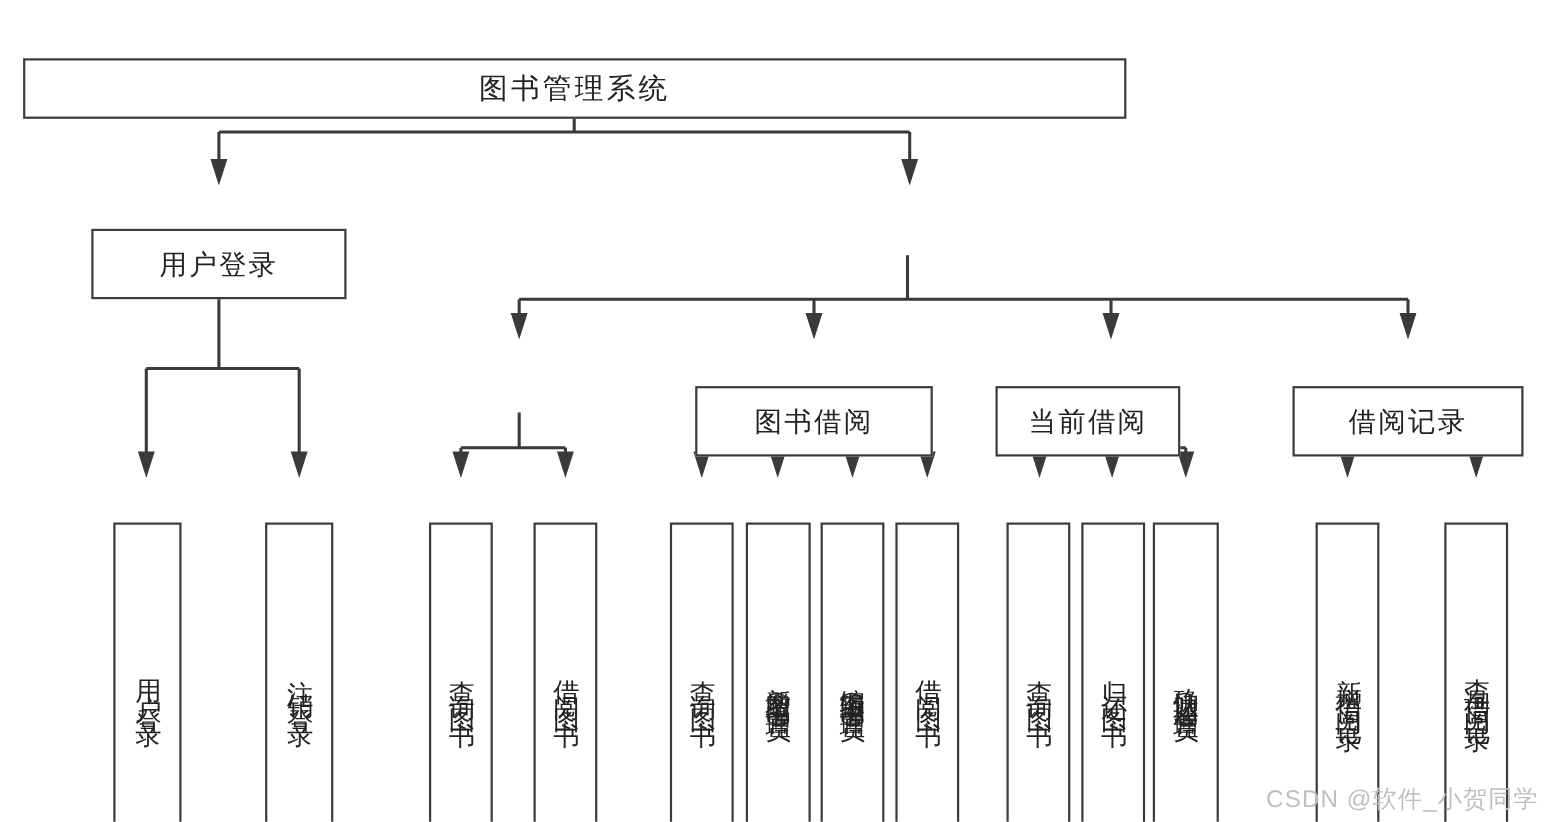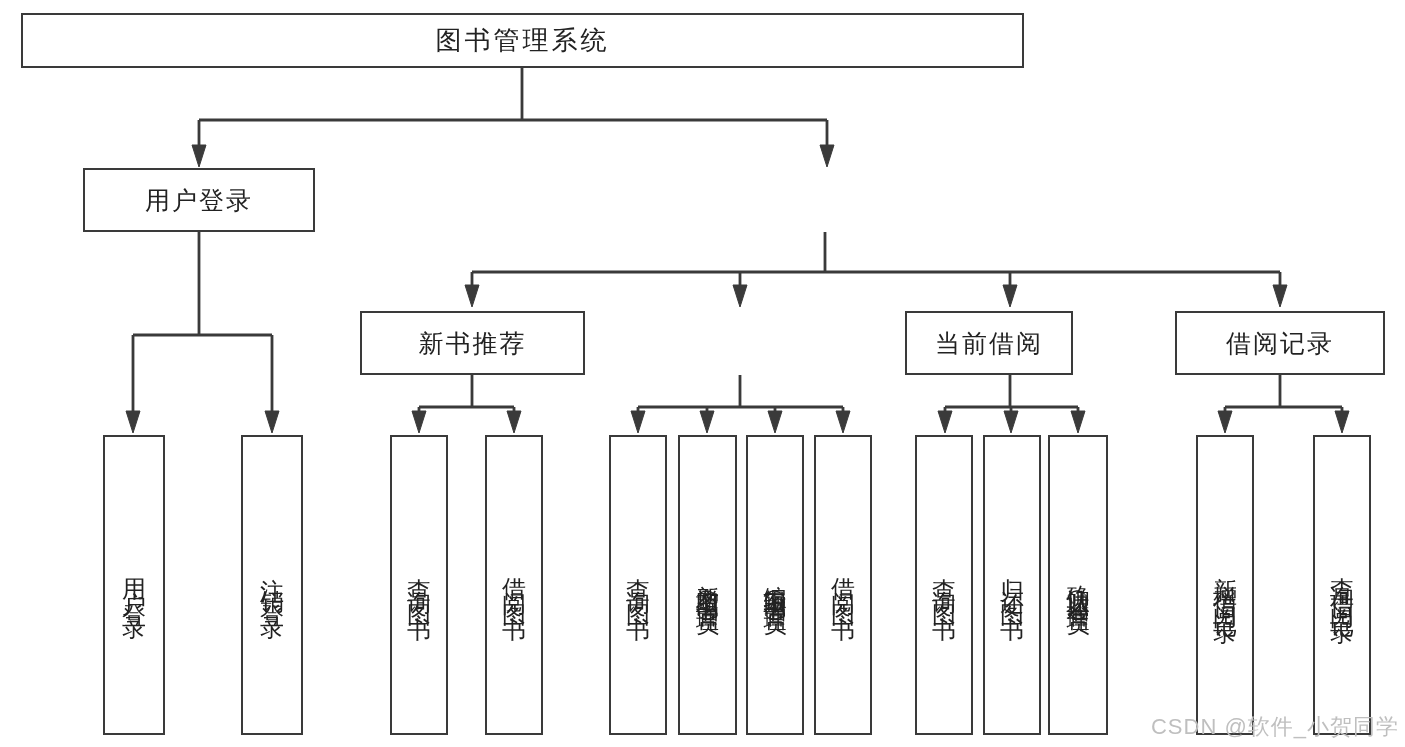--- a/index.html
+++ b/index.html
@@ -21,20 +21,21 @@
   }
   .connectors{position:absolute;left:0;top:0;width:1405px;height:747px;}
   .connectors path{stroke:var(--line);stroke-width:2.8;fill:none;}
   .connectors polygon{fill:var(--line);stroke:var(--line);stroke-width:1;}
   .box{
     position:absolute;
     border:2.8px solid var(--box-border);
     background:#ffffff;
     display:flex;align-items:center;justify-content:center;
     color:var(--text);
+    margin-top:40px;
   }
   .h-label{font-size:25px;letter-spacing:2px;white-space:nowrap;}
   .root-label{font-size:26px;letter-spacing:3px;}
   .leaf{top:435px;height:300px;}
   .v-label{
     writing-mode:vertical-rl;
     text-orientation:mixed;
     font-size:24px;
     letter-spacing:13px;
     line-height:1;
@@ -88,22 +89,22 @@
   </svg>
 
   <div class="box" style="left:21px;top:13px;width:1003px;height:55px;">
     <span class="h-label root-label">图书管理系统</span>
   </div>
 
   <div class="box" style="left:83px;top:168px;width:232px;height:64px;">
     <span class="h-label">用户登录</span>
   </div>
 
-  <div class="box" style="left:360px;top:311px;width:225px;height:64px;">
-    <span class="h-label">新书推荐</span>
+  <div class="box" style="left:632px;top:311px;width:216px;height:64px;">
+    <span class="h-label">图书借阅</span>
   </div>
   <div class="box" style="left:905px;top:311px;width:168px;height:64px;">
     <span class="h-label">当前借阅</span>
   </div>
   <div class="box" style="left:1175px;top:311px;width:210px;height:64px;">
     <span class="h-label">借阅记录</span>
   </div>
 
   <div class="box leaf" style="left:103px;width:62px;">
     <span class="v-label">用户登录</span>

